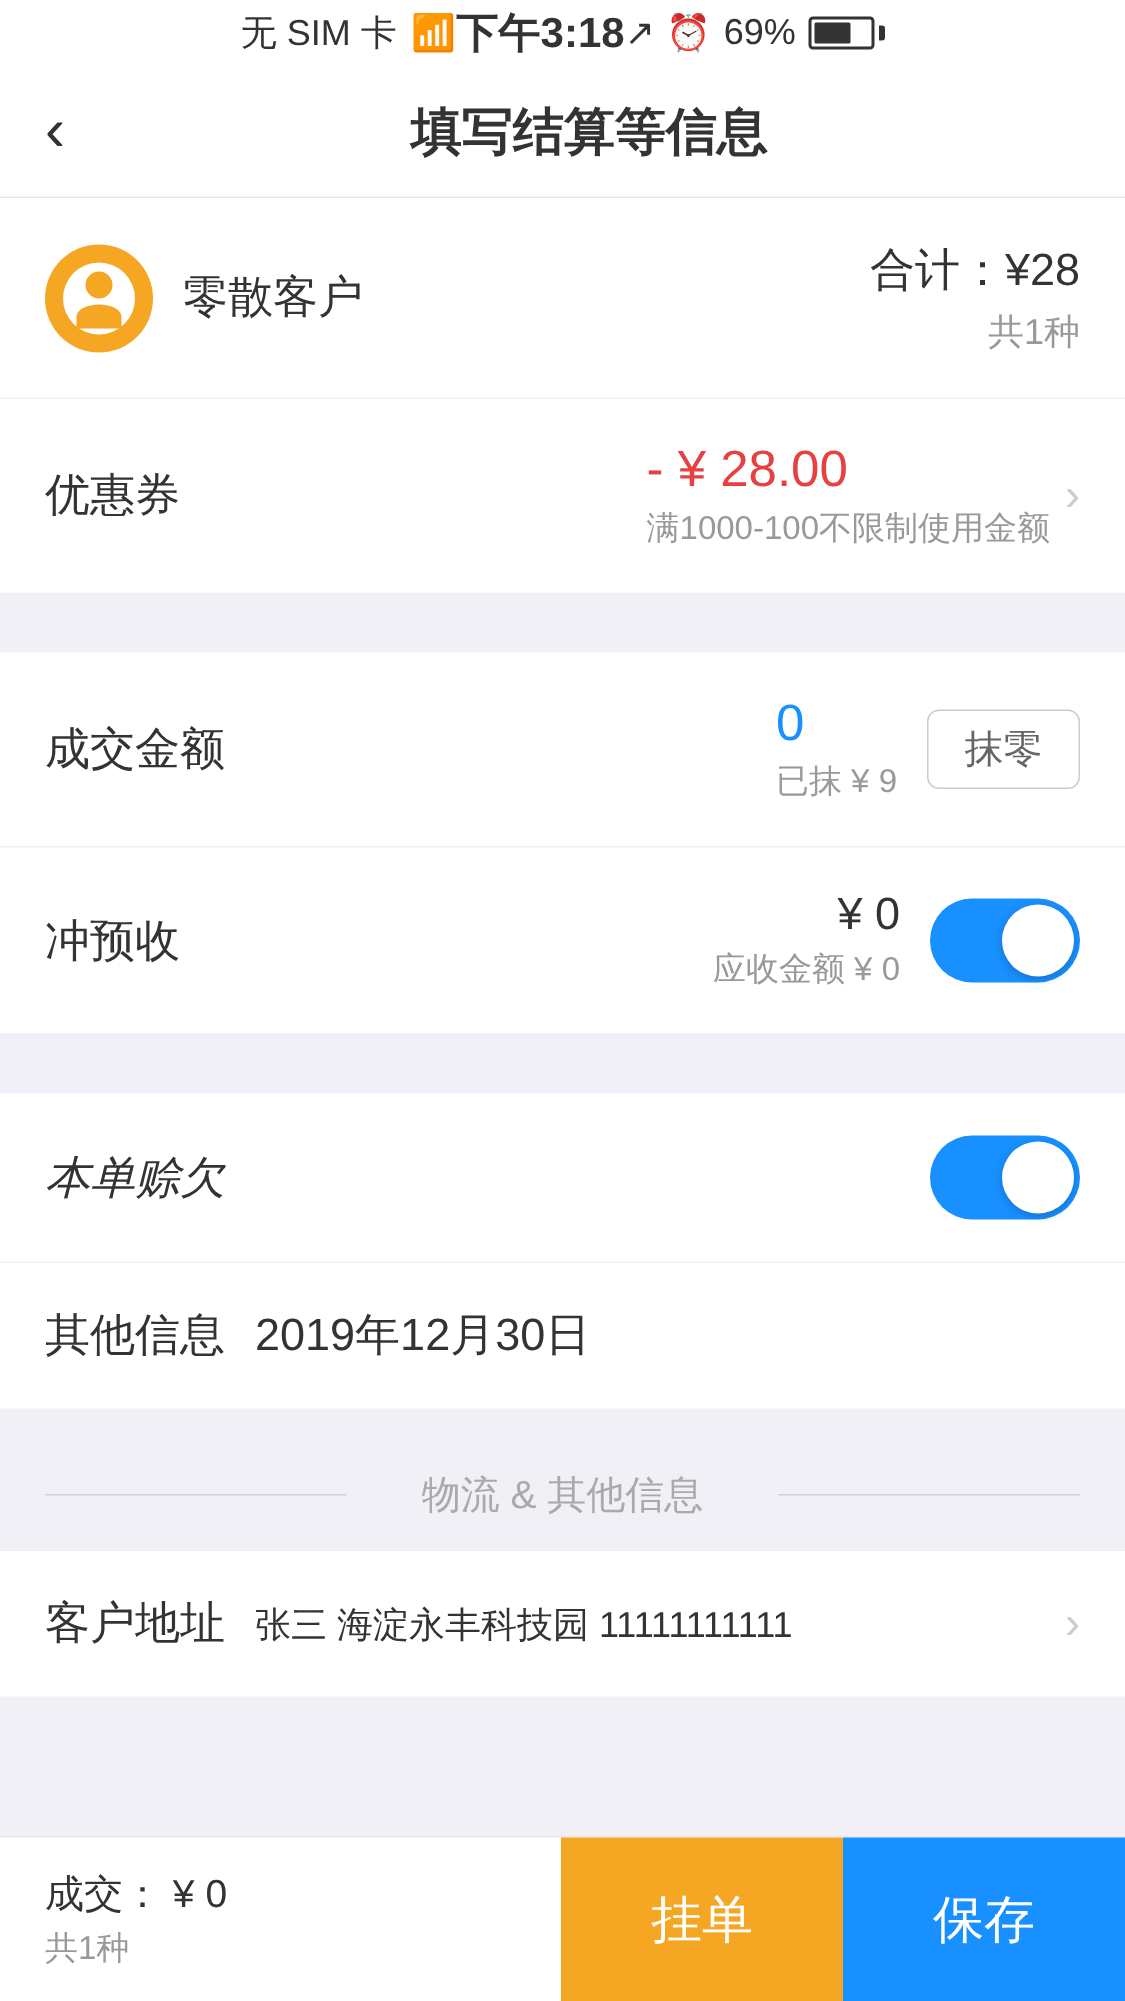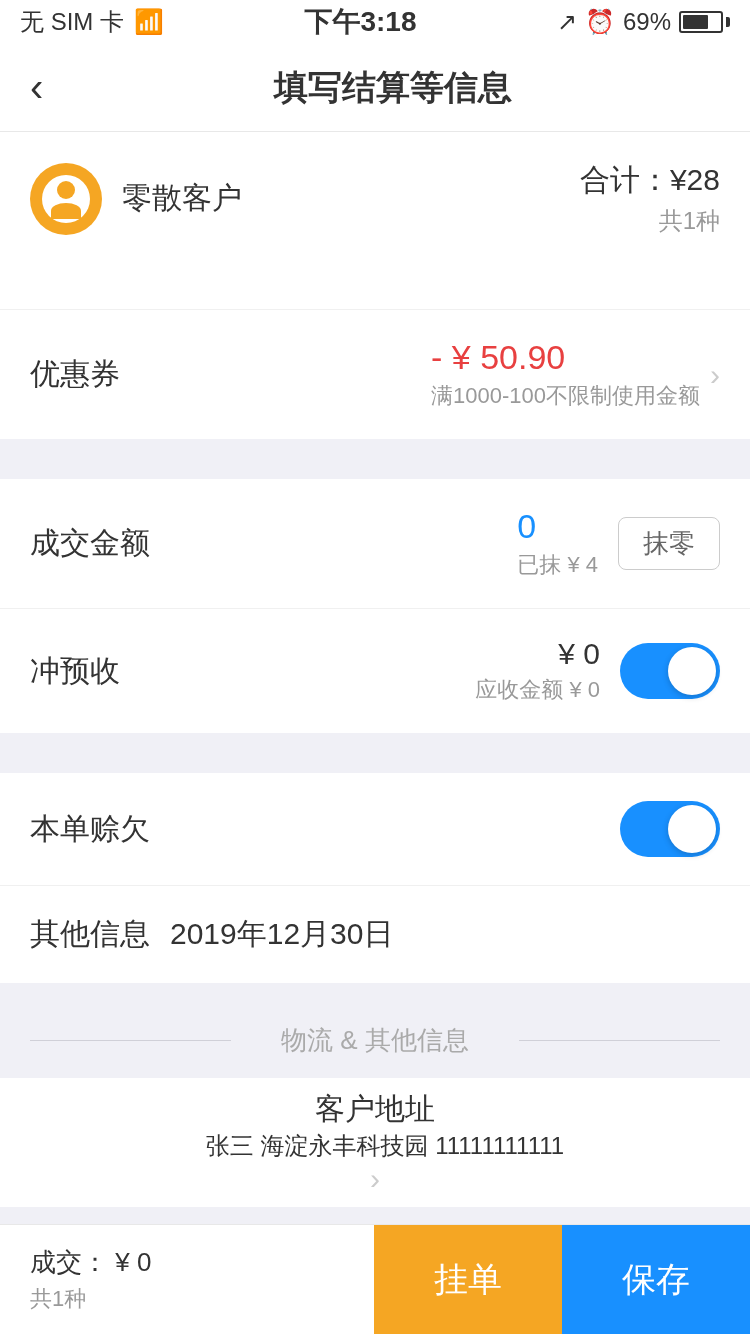--- a/index.html
+++ b/index.html
@@ -14,21 +14,21 @@
       position: relative;
     }
 
     
     .status-bar {
       width: 750px;
       height: 44px;
       background: #fff;
       display: flex;
       align-items: center;
-      justify-content: space-between;
+      justify-content: center;
       padding: 0 20px;
       font-size: 24px;
       font-weight: 500;
     }
     .status-left { display: flex; align-items: center; gap: 10px; }
     .status-center { font-size: 28px; font-weight: 600; }
     .status-right { display: flex; align-items: center; gap: 8px; font-size: 24px; }
 
     
     .nav-bar {
@@ -123,21 +123,20 @@
     .customer-count { font-size: 24px; color: #999; margin-top: 4px; }
 
     
     .coupon-row {
       background: #fff;
       padding: 28px 30px;
       display: flex;
       align-items: center;
       justify-content: space-between;
       border-top: 1px solid #f0f0f0;
-      margin-top: 44px;
     }
     .coupon-label { font-size: 30px; color: #333; }
     .coupon-right { display: flex; align-items: center; gap: 10px; }
     .coupon-amount { font-size: 34px; color: #e84040; font-weight: 500; }
     .coupon-desc { font-size: 22px; color: #999; margin-top: 4px; }
     .chevron-right {
       color: #ccc;
       font-size: 30px;
     }
 
@@ -211,20 +210,21 @@
     
     .debt-section {
       background: #fff;
       margin-top: 20px;
     }
     .debt-row {
       padding: 28px 30px;
       display: flex;
       align-items: center;
       justify-content: space-between;
+      font-style: italic;
     }
     .debt-label { font-size: 30px; color: #333; }
 
     
     .duedate-row {
       padding: 28px 30px;
       display: flex;
       align-items: center;
       gap: 20px;
       border-top: 1px solid #f0f0f0;
@@ -249,25 +249,24 @@
       margin: 0 30px;
     }
     .logistics-label { font-size: 26px; color: #aaa; white-space: nowrap; }
 
     
     .address-section {
       background: #fff;
       margin-top: 0;
     }
     .address-row {
-      padding: 11px 30px;
-      display: flex;
-      align-items: center;
-      justify-content: space-between;
-      flex-direction: column;
+      padding: 28px 30px;
+      display: flex;
+      align-items: center;
+      justify-content: space-between;
     }
     .address-label { font-size: 30px; color: #333; flex-shrink: 0; }
     .address-value { font-size: 24px; color: #333; margin-left: 20px; flex: 1; }
 
     
     .bottom-bar {
       position: fixed;
       bottom: 0;
       left: 0;
       width: 750px;
@@ -373,37 +372,37 @@
       <div class="customer-right">
         <div class="customer-total">合计：¥28</div>
         <div class="customer-count">共1种</div>
       </div>
     </div>
 
     <div class="coupon-row">
       <span class="coupon-label">优惠券</span>
       <div class="coupon-right">
         <div>
-          <div class="coupon-amount">- ¥ 50.90</div>
+          <div class="coupon-amount">- ¥ 28.00</div>
           <div class="coupon-desc">满1000-100不限制使用金额</div>
         </div>
         <span class="chevron-right">›</span>
       </div>
     </div>
   </div>
 
   <div class="divider-section"></div>
 
   <div class="amount-section">
     <div class="amount-row">
       <span class="amount-label">成交金额</span>
       <div class="amount-right">
         <div>
           <div class="amount-value">0</div>
-          <div class="amount-sub">已抹  ¥ 4</div>
+          <div class="amount-sub">已抹  ¥ 9</div>
         </div>
         <button class="round-btn">抹零</button>
       </div>
     </div>
 
     <div class="prereceive-row">
       <span class="prereceive-label">冲预收</span>
       <div class="prereceive-right">
         <div class="prereceive-amount-block">
           <div class="prereceive-amount">¥ 0</div>

